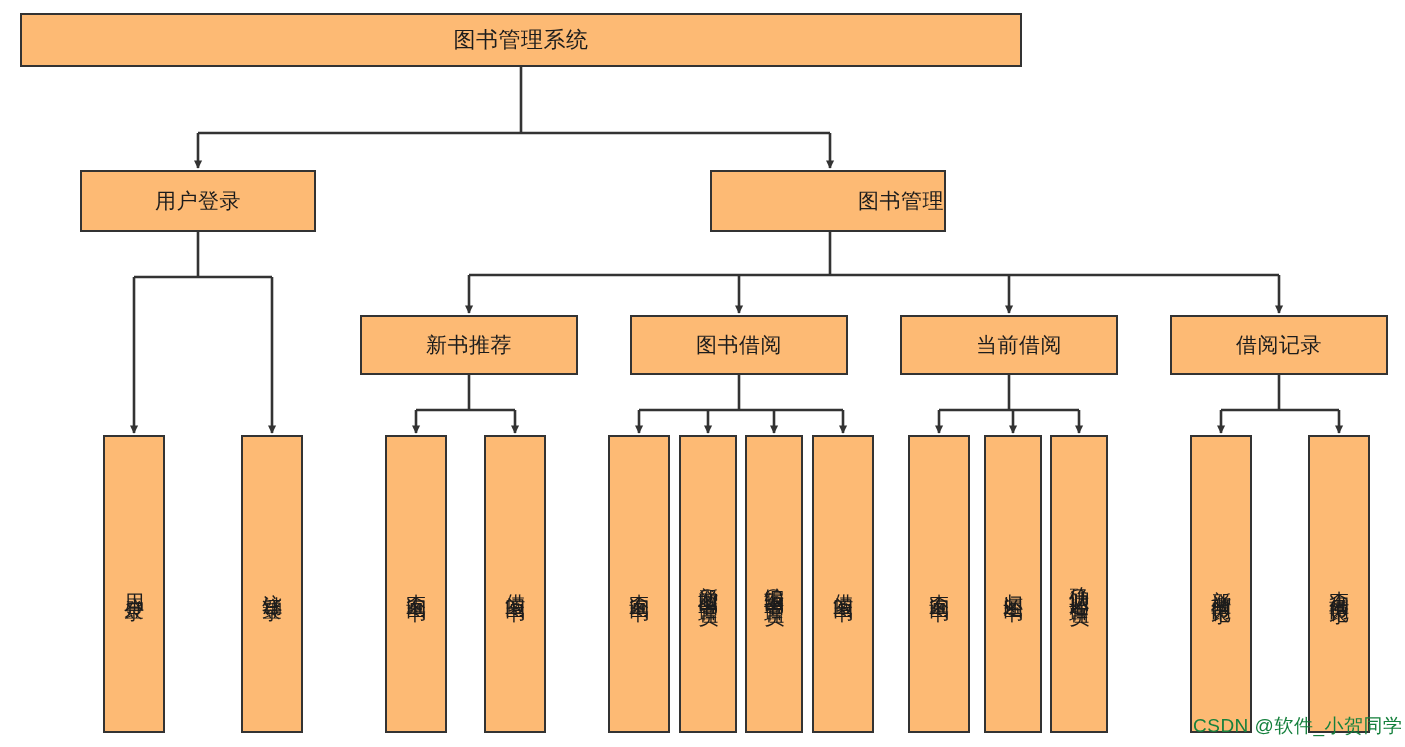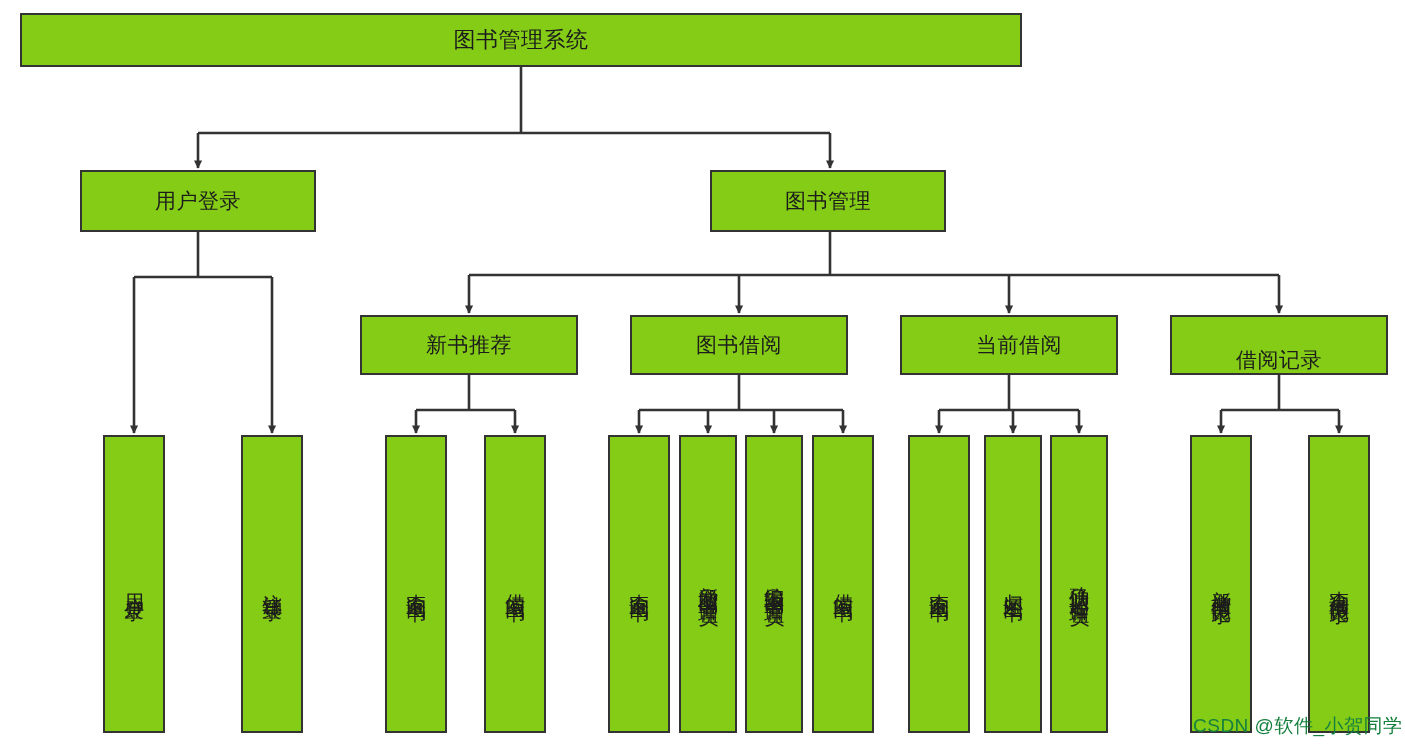--- a/index.html
+++ b/index.html
@@ -23,21 +23,21 @@
     position: absolute;
     left: 0;
     top: 0;
     width: 1405px;
     height: 747px;
     pointer-events: none;
   }
   .node {
     position: absolute;
     box-sizing: border-box;
-    background: #84cc16;
+    background: #fdba74;
     border: 2.5px solid #333333;
     display: flex;
     align-items: center;
     justify-content: center;
     z-index: 2;
   }
   .node-label {
     font-size: 21px;
     line-height: 1.18;
     color: #1c1c1c;
@@ -120,34 +120,34 @@
     </g>
   </svg>
 
   <div class="node root" style="left:20px; top:13px; width:1002px; height:54px;">
     <span class="node-label">图书管理系统</span>
   </div>
 
   <div class="node" style="left:80px; top:170px; width:236px; height:62px;">
     <span class="node-label">用户登录</span>
   </div>
-  <div class="node" style="left:710px; top:170px; width:236px; height:62px;">
+  <div class="node" style="left:710px; top:170px; width:236px; height:62px;justify-content:flex-end;">
     <span class="node-label">图书管理</span>
   </div>
 
   <div class="node" style="left:360px; top:315px; width:218px; height:60px;">
     <span class="node-label">新书推荐</span>
   </div>
   <div class="node" style="left:630px; top:315px; width:218px; height:60px;">
     <span class="node-label">图书借阅</span>
   </div>
   <div class="node" style="left:900px; top:315px; width:218px; height:60px;padding-left:20px;">
     <span class="node-label">当前借阅</span>
   </div>
-  <div class="node" style="left:1170px; top:315px; width:218px; height:60px;align-items:flex-end;">
+  <div class="node" style="left:1170px; top:315px; width:218px; height:60px;">
     <span class="node-label">借阅记录</span>
   </div>
 
   <div class="node leaf" style="left:103px; top:435px; width:62px; height:298px;">
     <span class="node-label">用户登录</span>
   </div>
   <div class="node leaf" style="left:241px; top:435px; width:62px; height:298px;">
     <span class="node-label">注销登录</span>
   </div>
 

